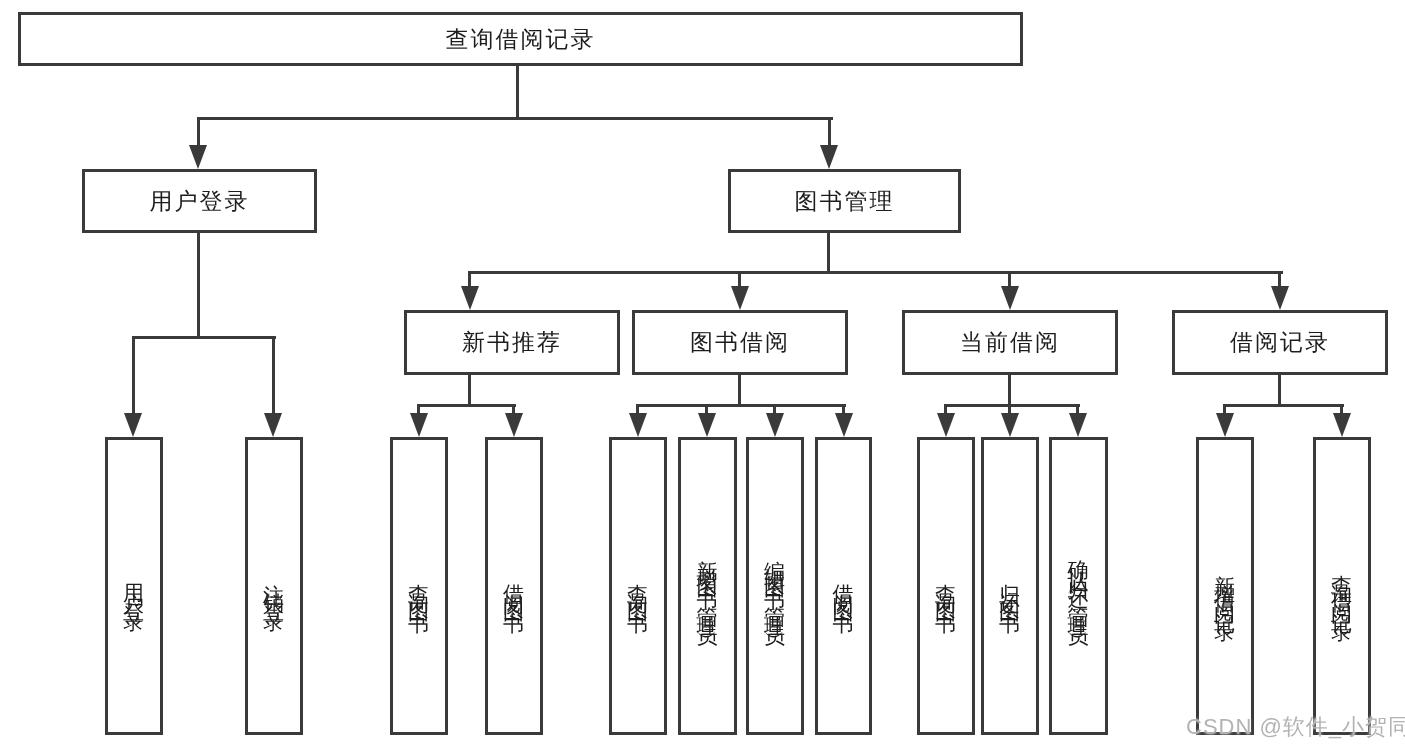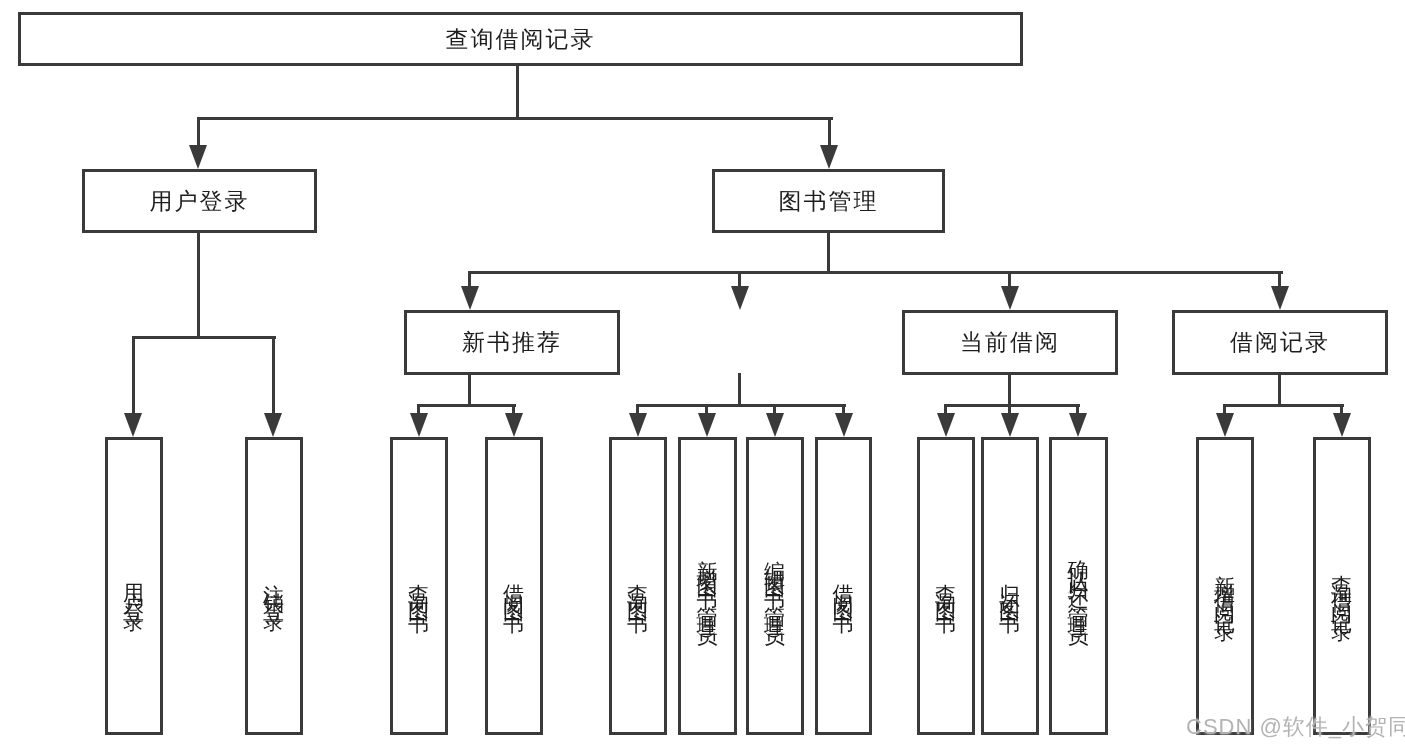--- a/index.html
+++ b/index.html
@@ -63,41 +63,42 @@
   <div class="box" style="left:18px;top:12px;width:1005px;height:54px;">查询借阅记录</div>
 
   <div class="vl" style="left:516px;top:64px;height:54px;"></div>
   <div class="hl" style="left:197px;top:117px;width:636px;"></div>
   <div class="vl" style="left:197px;top:117px;height:31px;"></div>
   <div class="ar" style="left:189px;top:145px;"></div>
   <div class="vl" style="left:828px;top:117px;height:31px;"></div>
   <div class="ar" style="left:820px;top:145px;"></div>
 
   <div class="box" style="left:82px;top:169px;width:235px;height:64px;">用户登录</div>
-  <div class="box" style="left:712px;top:169px;width:233px;height:64px;">图书管理</div>
+  <div class="box" style="left:728px;top:169px;width:233px;height:64px;">图书管理</div>
 
   <div class="vl" style="left:197px;top:231px;height:106px;"></div>
   <div class="hl" style="left:132px;top:336px;width:144px;"></div>
   <div class="vl" style="left:132px;top:336px;height:80px;"></div>
   <div class="ar" style="left:124px;top:413px;"></div>
   <div class="vl" style="left:272px;top:336px;height:80px;"></div>
   <div class="ar" style="left:264px;top:413px;"></div>
 
   <div class="vl" style="left:827px;top:231px;height:42px;"></div>
   <div class="hl" style="left:468px;top:271px;width:815px;"></div>
   <div class="vl" style="left:468px;top:271px;height:17px;"></div>
   <div class="ar" style="left:461px;top:286px;"></div>
   <div class="vl" style="left:738px;top:271px;height:17px;"></div>
   <div class="ar" style="left:731px;top:286px;"></div>
   <div class="vl" style="left:1008px;top:271px;height:17px;"></div>
   <div class="ar" style="left:1001px;top:286px;"></div>
   <div class="vl" style="left:1278px;top:271px;height:17px;"></div>
   <div class="ar" style="left:1271px;top:286px;"></div>
 
   <div class="box" style="left:362px;top:310px;width:216px;height:65px;margin-left:42px;">新书推荐</div>
+  <div class="box" style="left:632px;top:310px;width:216px;height:65px;">图书借阅</div>
   <div class="box" style="left:902px;top:310px;width:216px;height:65px;">当前借阅</div>
   <div class="box" style="left:1172px;top:310px;width:216px;height:65px;">借阅记录</div>
 
   <div class="vl" style="left:468px;top:373px;height:33px;"></div>
   <div class="hl" style="left:417px;top:404px;width:99px;"></div>
   <div class="vl" style="left:417px;top:404px;height:12px;"></div>
   <div class="ar" style="left:410px;top:413px;"></div>
   <div class="vl" style="left:512px;top:404px;height:12px;"></div>
   <div class="ar" style="left:505px;top:413px;"></div>
 

